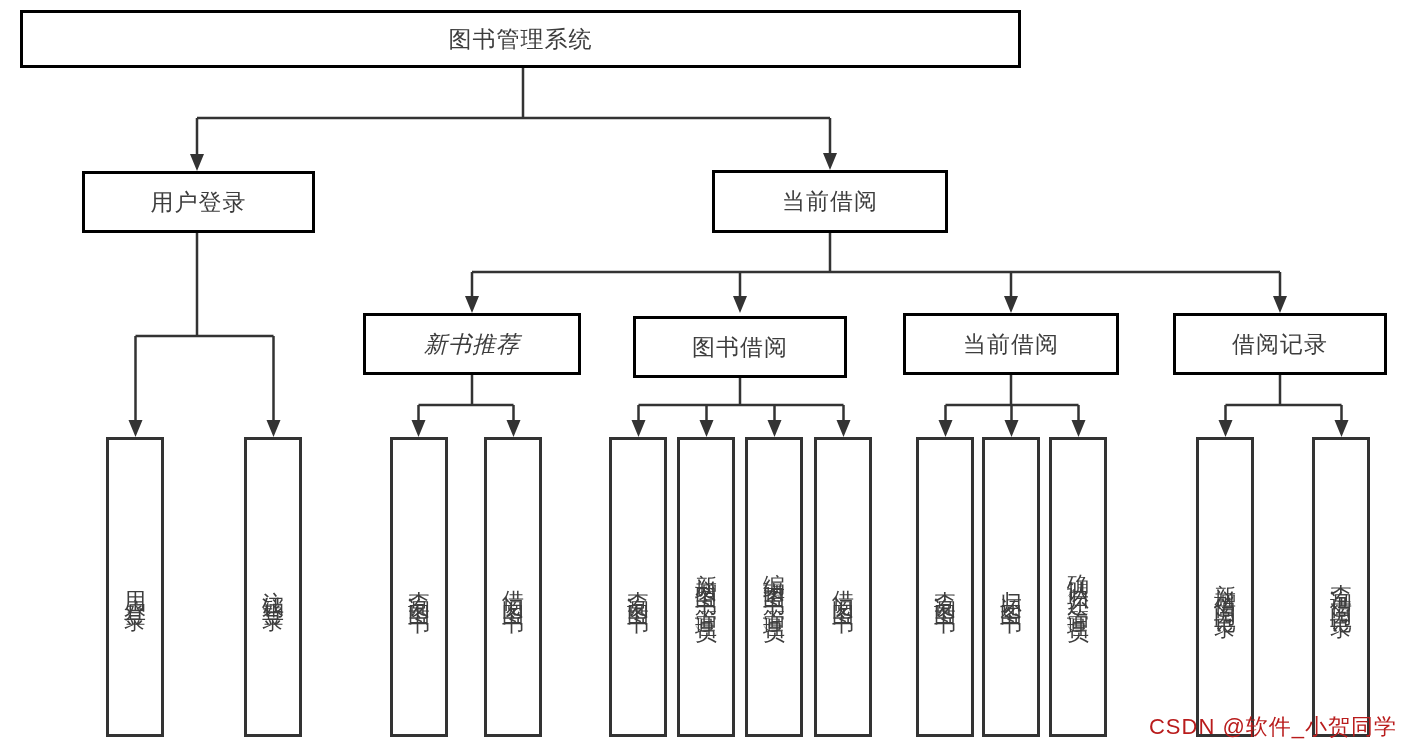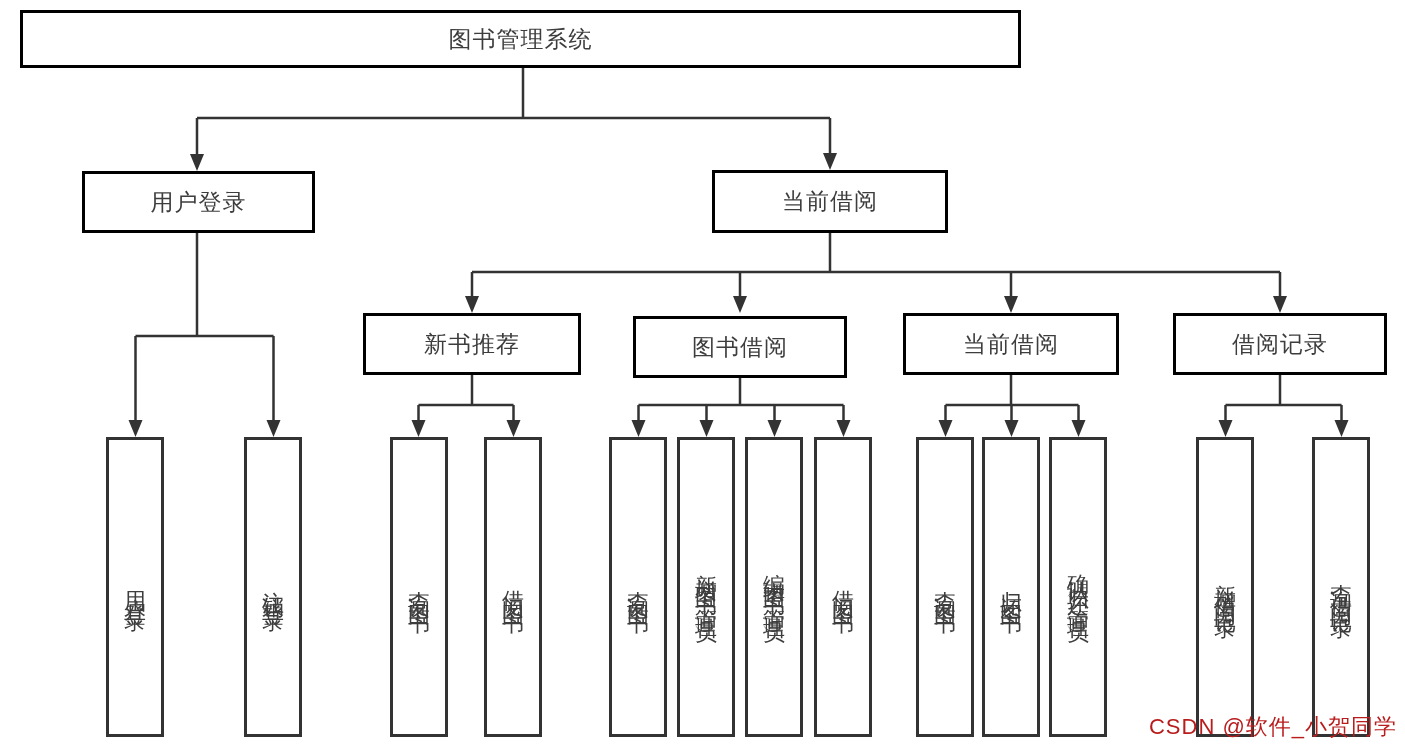--- a/index.html
+++ b/index.html
@@ -86,21 +86,21 @@
       <path d="M465 296H479L472 313Z M733 296H747L740 313Z M1004 296H1018L1011 313Z M1273 296H1287L1280 313Z"></path>
       <path d="M128.5 420H142.5L135.5 437Z M266.5 420H280.5L273.5 437Z M411.5 420H425.5L418.5 437Z M506.5 420H520.5L513.5 437Z M631.5 420H645.5L638.5 437Z M699.5 420H713.5L706.5 437Z M767.5 420H781.5L774.5 437Z M836.5 420H850.5L843.5 437Z M938.5 420H952.5L945.5 437Z M1004.5 420H1018.5L1011.5 437Z M1071.5 420H1085.5L1078.5 437Z M1218.5 420H1232.5L1225.5 437Z M1334.5 420H1348.5L1341.5 437Z"></path>
     </g>
   </svg>
 
   <div class="node" style="left:20px; top:10px; width:1001px; height:58px;">图书管理系统</div>
 
   <div class="node" style="left:82px; top:171px; width:233px; height:62px;">用户登录</div>
   <div class="node" style="left:712px; top:170px; width:236px; height:63px;">当前借阅</div>
 
-  <div class="node" style="left:363px; top:313px; width:218px; height:62px;">新书推荐</div>
+  <div class="node" style="left:363px; top:313px; width:218px; height:62px;font-style:italic;">新书推荐</div>
   <div class="node" style="left:633px; top:316px; width:214px; height:62px;">图书借阅</div>
   <div class="node" style="left:903px; top:313px; width:216px; height:62px;">当前借阅</div>
   <div class="node" style="left:1173px; top:313px; width:214px; height:62px;">借阅记录</div>
 
   <div class="leaf" style="left:106px;">
     <span class="vtext">用户登录</span>
   </div>
   <div class="leaf" style="left:244px;">
     <span class="vtext">注销登录</span>
   </div>

